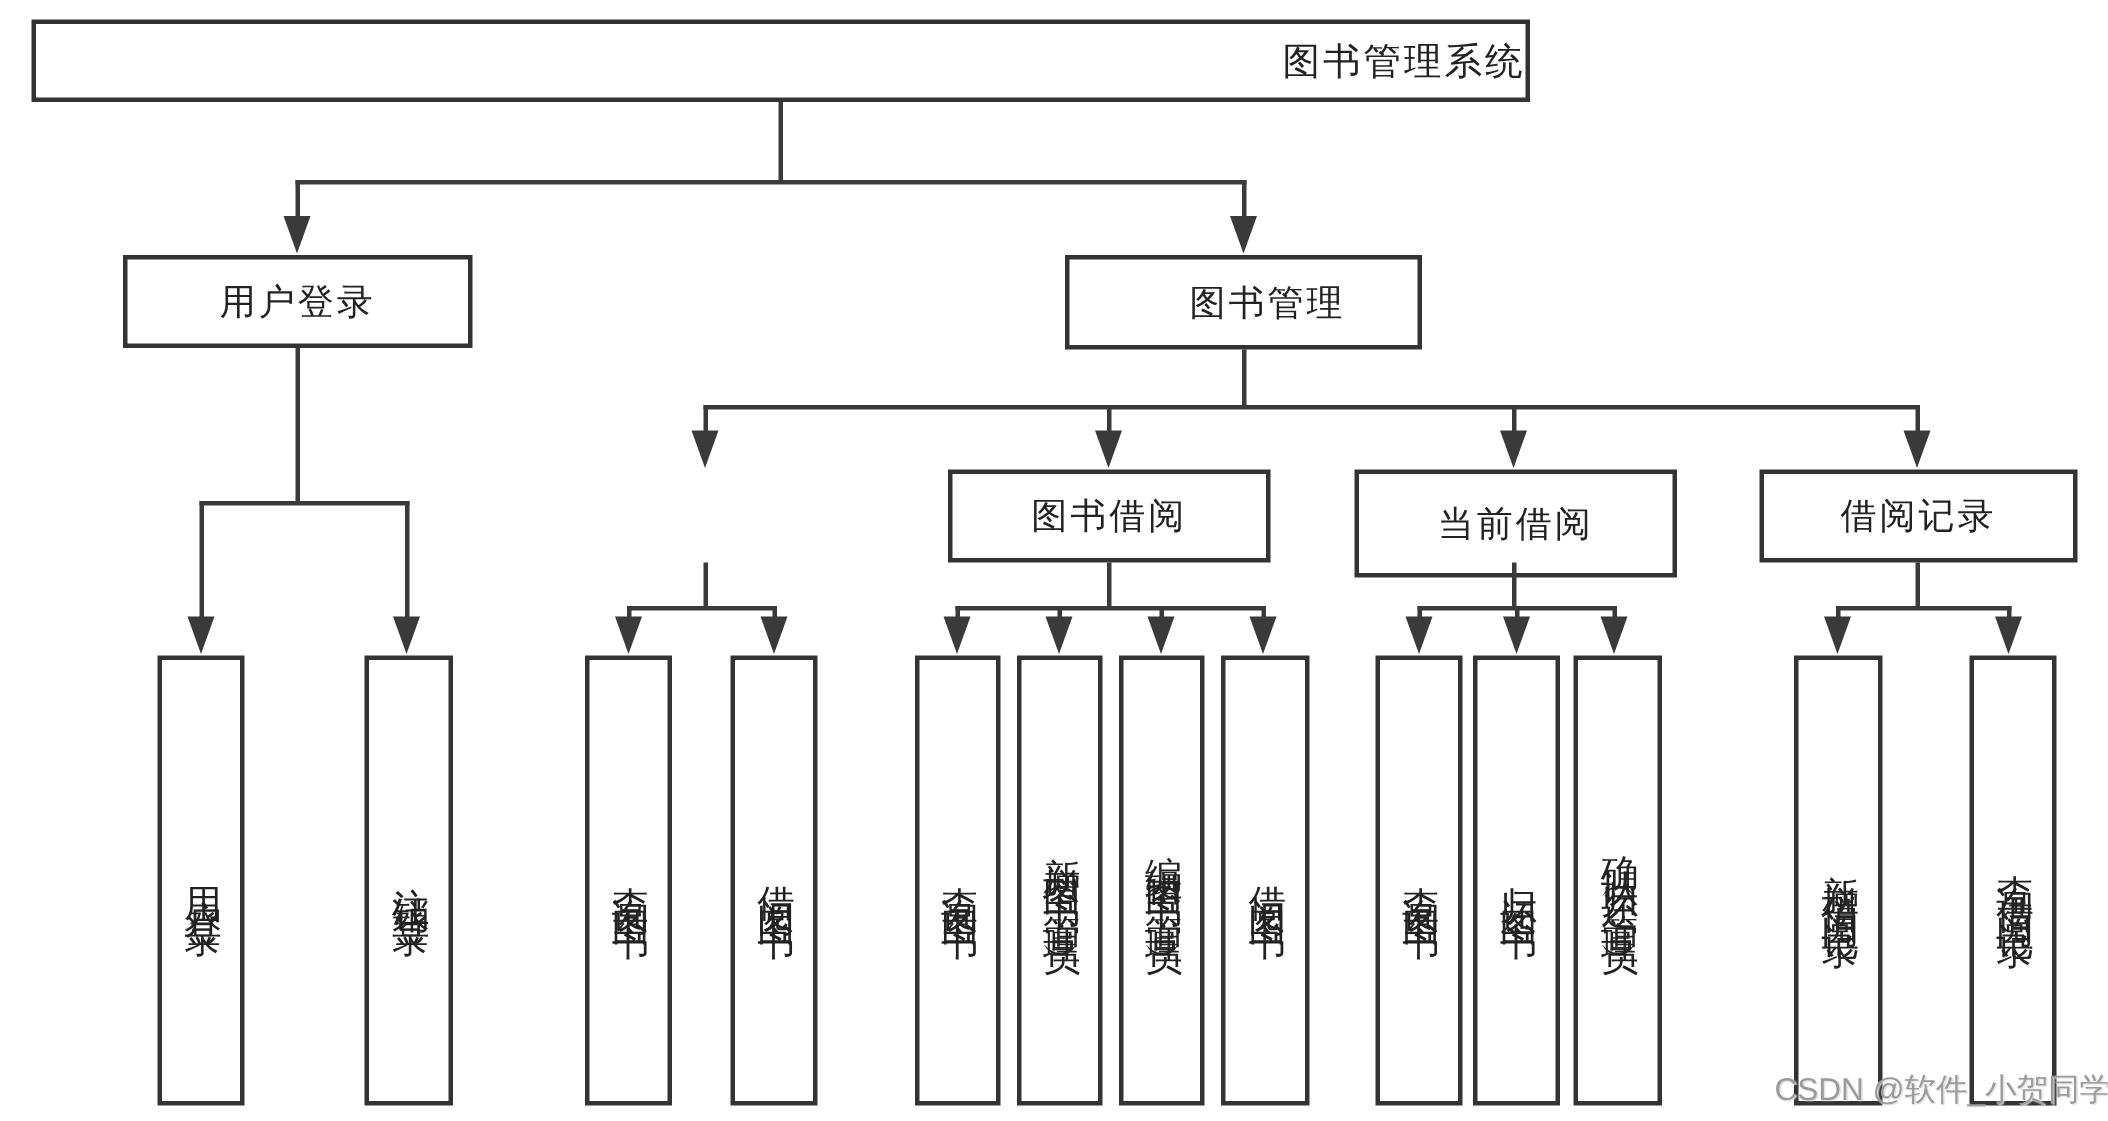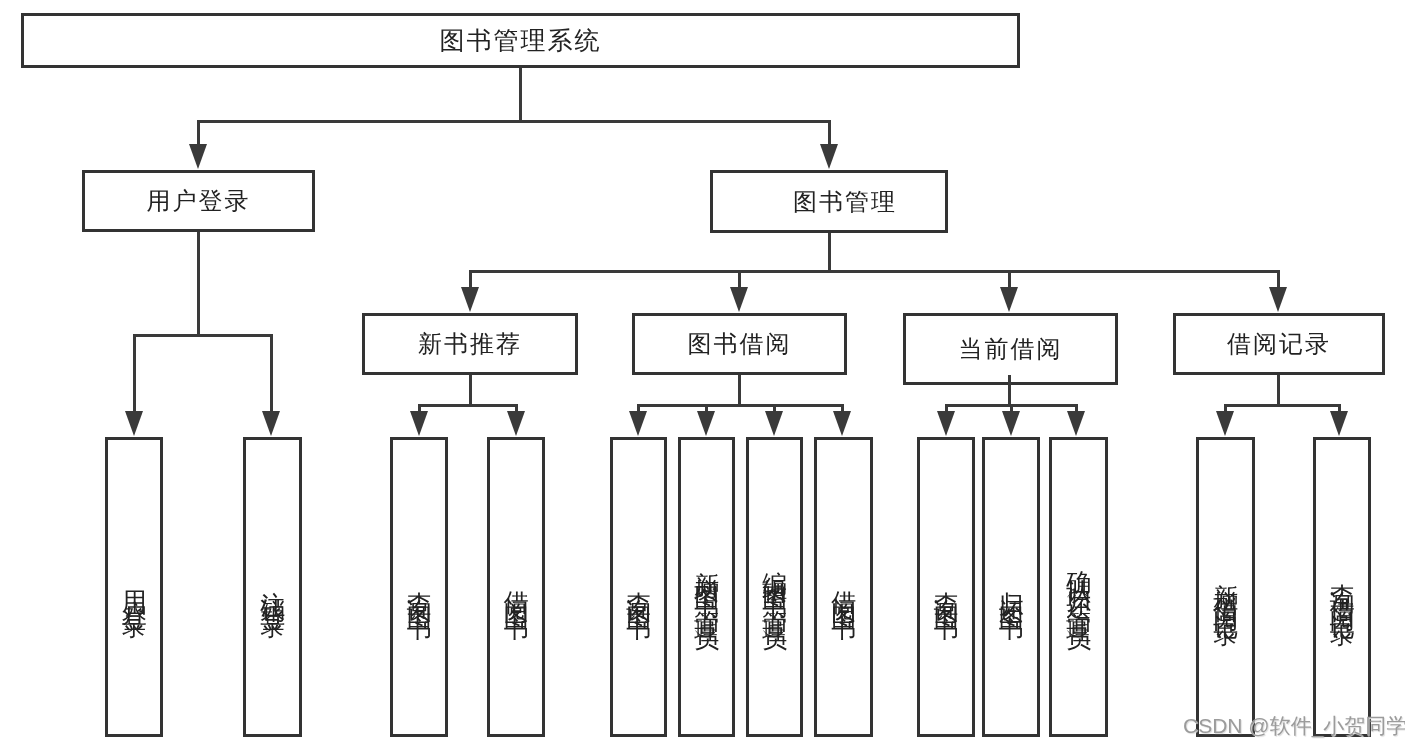--- a/index.html
+++ b/index.html
@@ -17,21 +17,21 @@
   }
   .stage{position:absolute;left:0;top:0;width:1405px;height:747px;}
   .box{
     position:absolute;box-sizing:border-box;
     background:var(--box-fill);
     border:3px solid var(--box-border);
     display:flex;align-items:center;justify-content:center;
     color:#222;
   }
   .hdr{font-size:24px;letter-spacing:2px;}
-  .root-box{font-size:25px;letter-spacing:2px;}
+  .root-box{font-size:25px;letter-spacing:2px;justify-content:flex-end;}
   .leaf{top:437px;height:300px;}
   .leaf .vtxt{
     writing-mode:vertical-rl;
     text-orientation:mixed;
     font-size:25px;
     letter-spacing:8px;
     line-height:1.1;
     white-space:nowrap;
   }
   .hline{position:absolute;height:3px;background:var(--line);}
@@ -84,23 +84,20 @@
   <div class="hline" style="left:469px;top:270px;width:811px;"></div>
   <div class="vline" style="left:469px;top:270px;height:18px;"></div>
   <div class="arw" style="left:461px;top:287px;"></div>
   <div class="vline" style="left:738px;top:270px;height:18px;"></div>
   <div class="arw" style="left:730px;top:287px;"></div>
   <div class="vline" style="left:1008px;top:270px;height:18px;"></div>
   <div class="arw" style="left:1000px;top:287px;"></div>
   <div class="vline" style="left:1277px;top:270px;height:18px;"></div>
   <div class="arw" style="left:1269px;top:287px;"></div>
 
-  <div class="box hdr" style="left:362px;top:313px;width:216px;height:62px;">
-    <span>新书推荐</span>
-  </div>
   <div class="box hdr" style="left:632px;top:313px;width:215px;height:62px;">
     <span>图书借阅</span>
   </div>
   <div class="box hdr" style="left:903px;top:313px;width:215px;height:72px;">
     <span>当前借阅</span>
   </div>
   <div class="box hdr" style="left:1173px;top:313px;width:212px;height:62px;">
     <span>借阅记录</span>
   </div>
 

